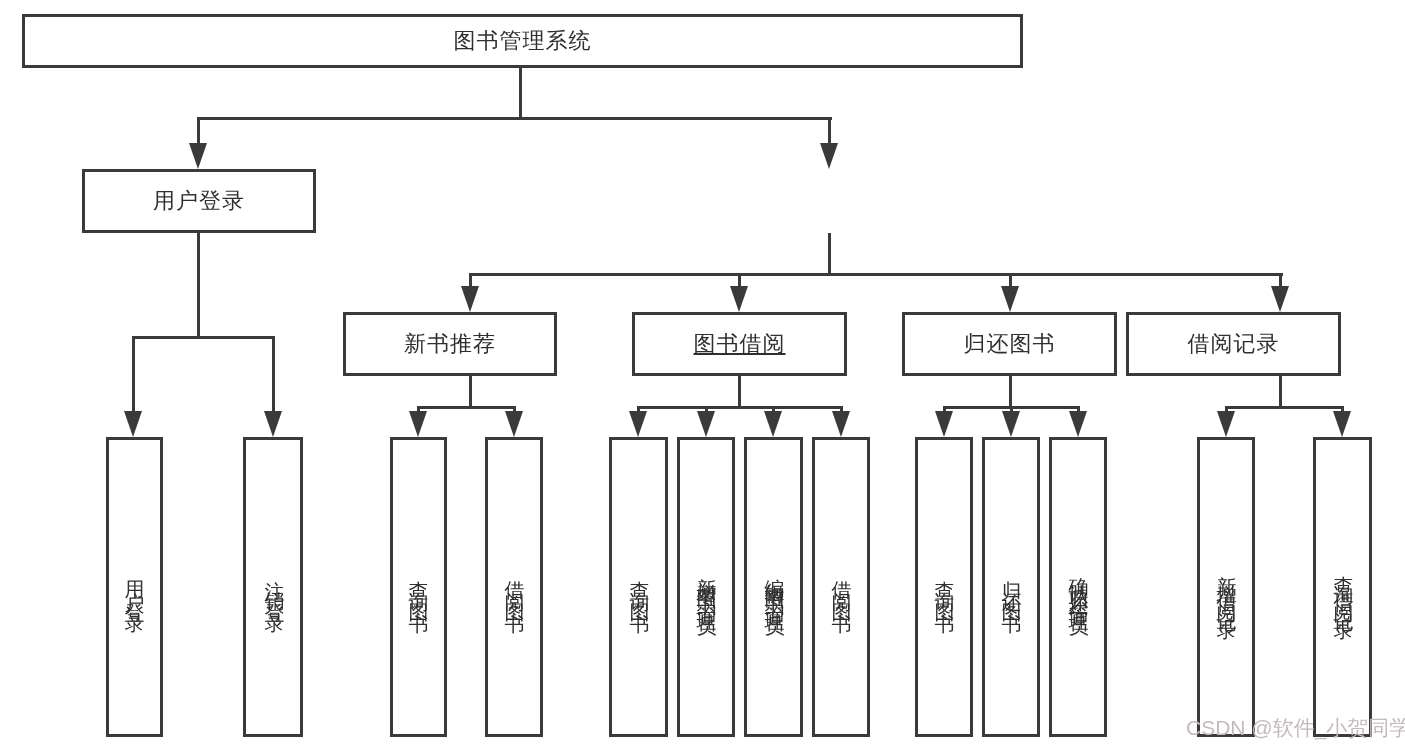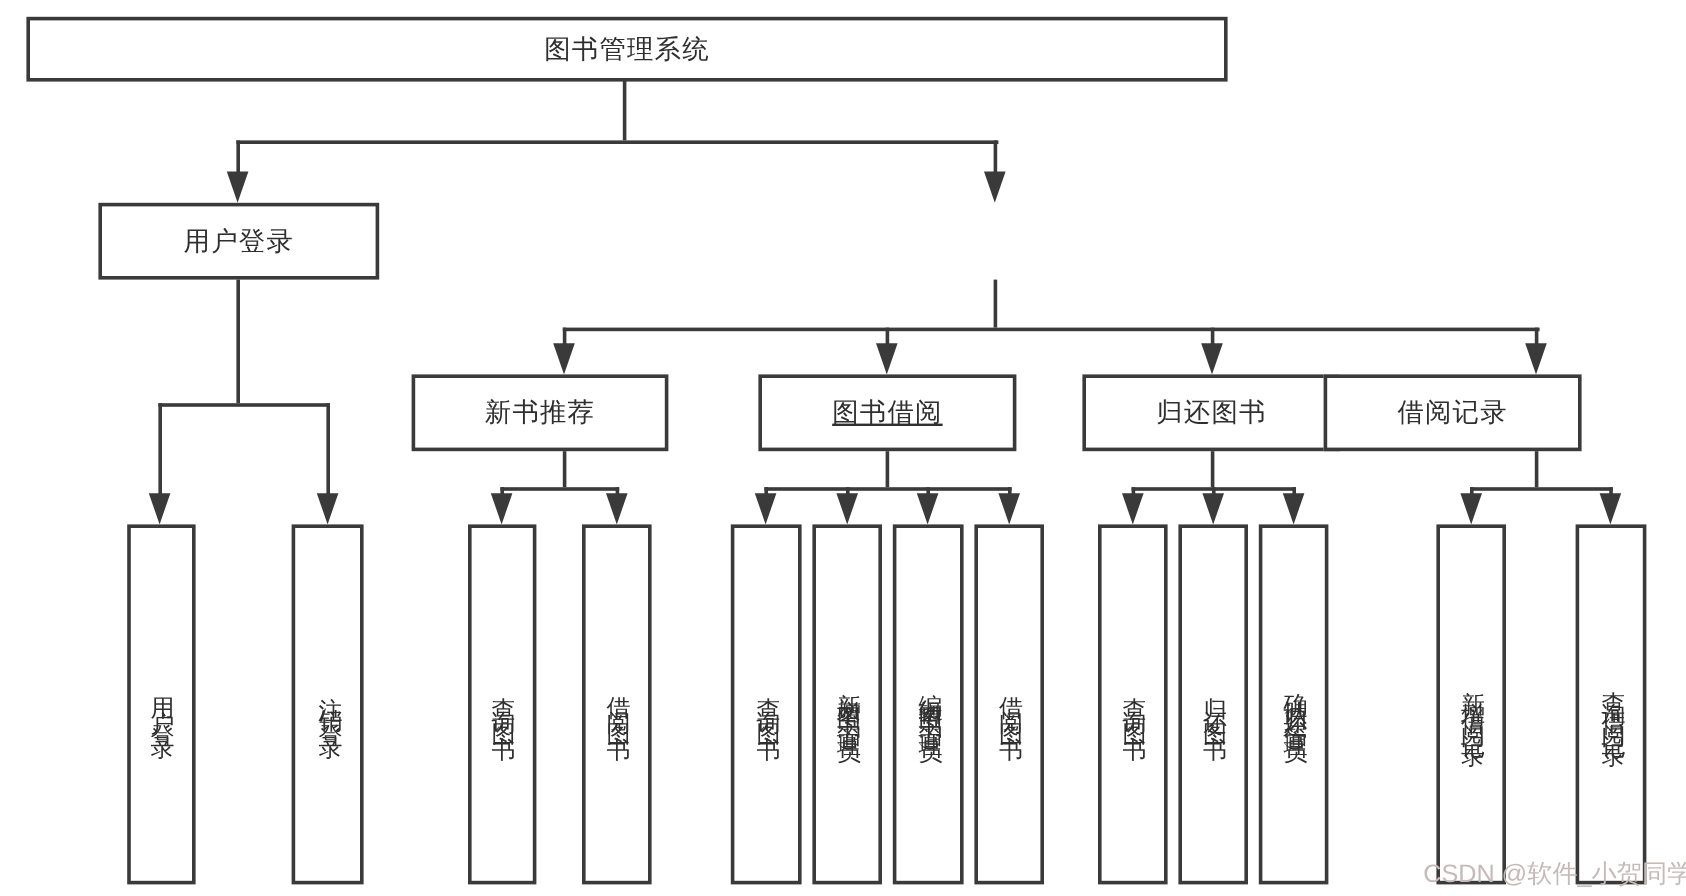--- a/index.html
+++ b/index.html
@@ -94,21 +94,21 @@
 
   <div class="box h" style="left:343px;top:312px;width:214px;height:64px;">
     <span>新书推荐</span>
   </div>
   <div class="box h" style="left:632px;top:312px;width:215px;height:64px;text-decoration:underline;">
     <span>图书借阅</span>
   </div>
   <div class="box h" style="left:902px;top:312px;width:215px;height:64px;">
     <span>归还图书</span>
   </div>
-  <div class="box h" style="left:1103px;top:312px;width:215px;height:64px;">
+  <div class="box h" style="left:1126px;top:312px;width:215px;height:64px;">
     <span>借阅记录</span>
   </div>
 
   <div class="vline" style="left:469px;top:376px;height:30px;"></div>
   <div class="vline" style="left:738px;top:376px;height:30px;"></div>
   <div class="vline" style="left:1009px;top:376px;height:30px;"></div>
   <div class="vline" style="left:1279px;top:376px;height:30px;"></div>
 
   <div class="hline" style="left:417px;top:406px;width:99px;"></div>
   <div class="hline" style="left:637px;top:406px;width:206px;"></div>

